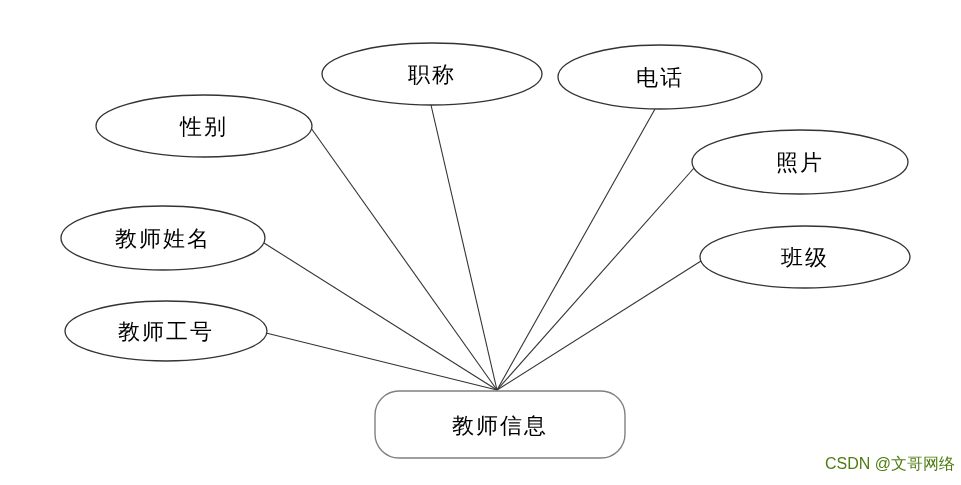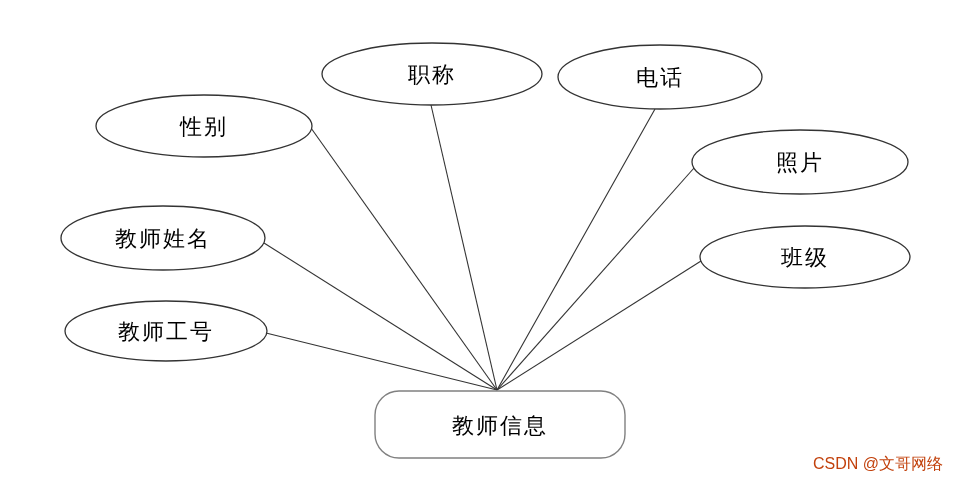--- a/index.html
+++ b/index.html
@@ -35,23 +35,23 @@
   }
   .node-label {
     fill: #000000;
     font-size: 22px;
     font-family: "Liberation Serif", "DejaVu Serif", serif;
     text-anchor: middle;
     letter-spacing: 2px;
   }
   .watermark {
     position: absolute;
-    right: 18px;
+    right: 6px;
     bottom: 10px;
-    color: #c2410c;
+    color: #4d7c0f;
     font-size: 16px;
     font-family: "Liberation Sans", "DejaVu Sans", sans-serif;
     user-select: none;
   }
 </style>
 </head>
 <body>
 
 <div class="canvas">
   <svg width="961" height="485" viewBox="0 0 961 485">

